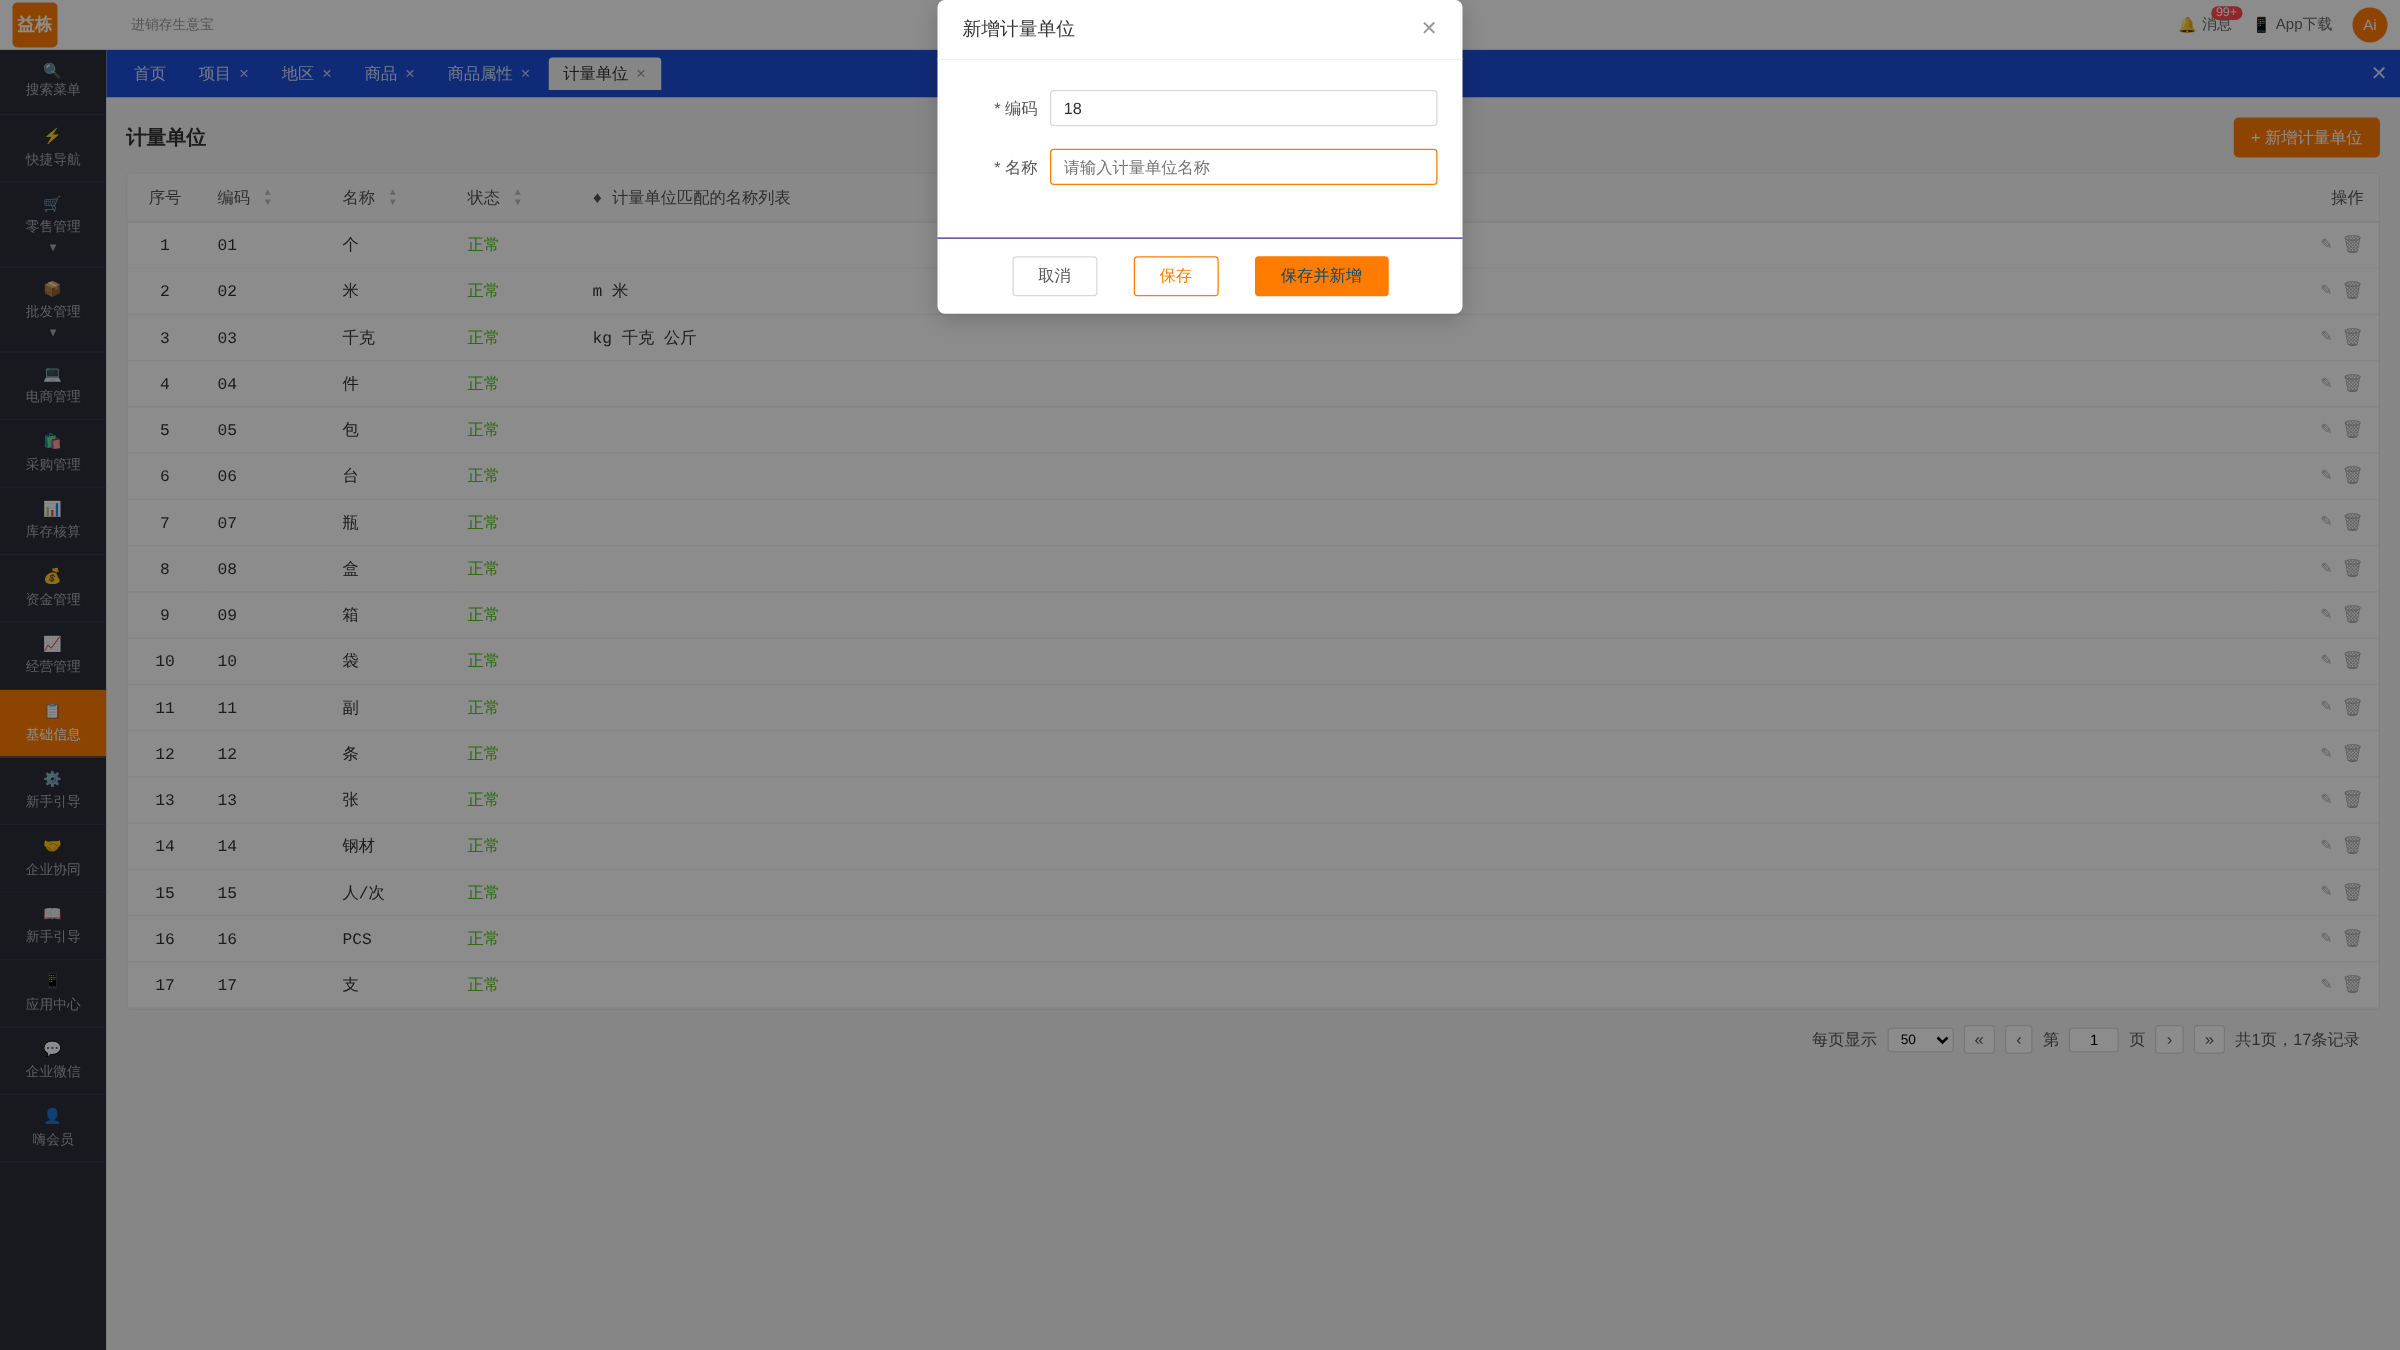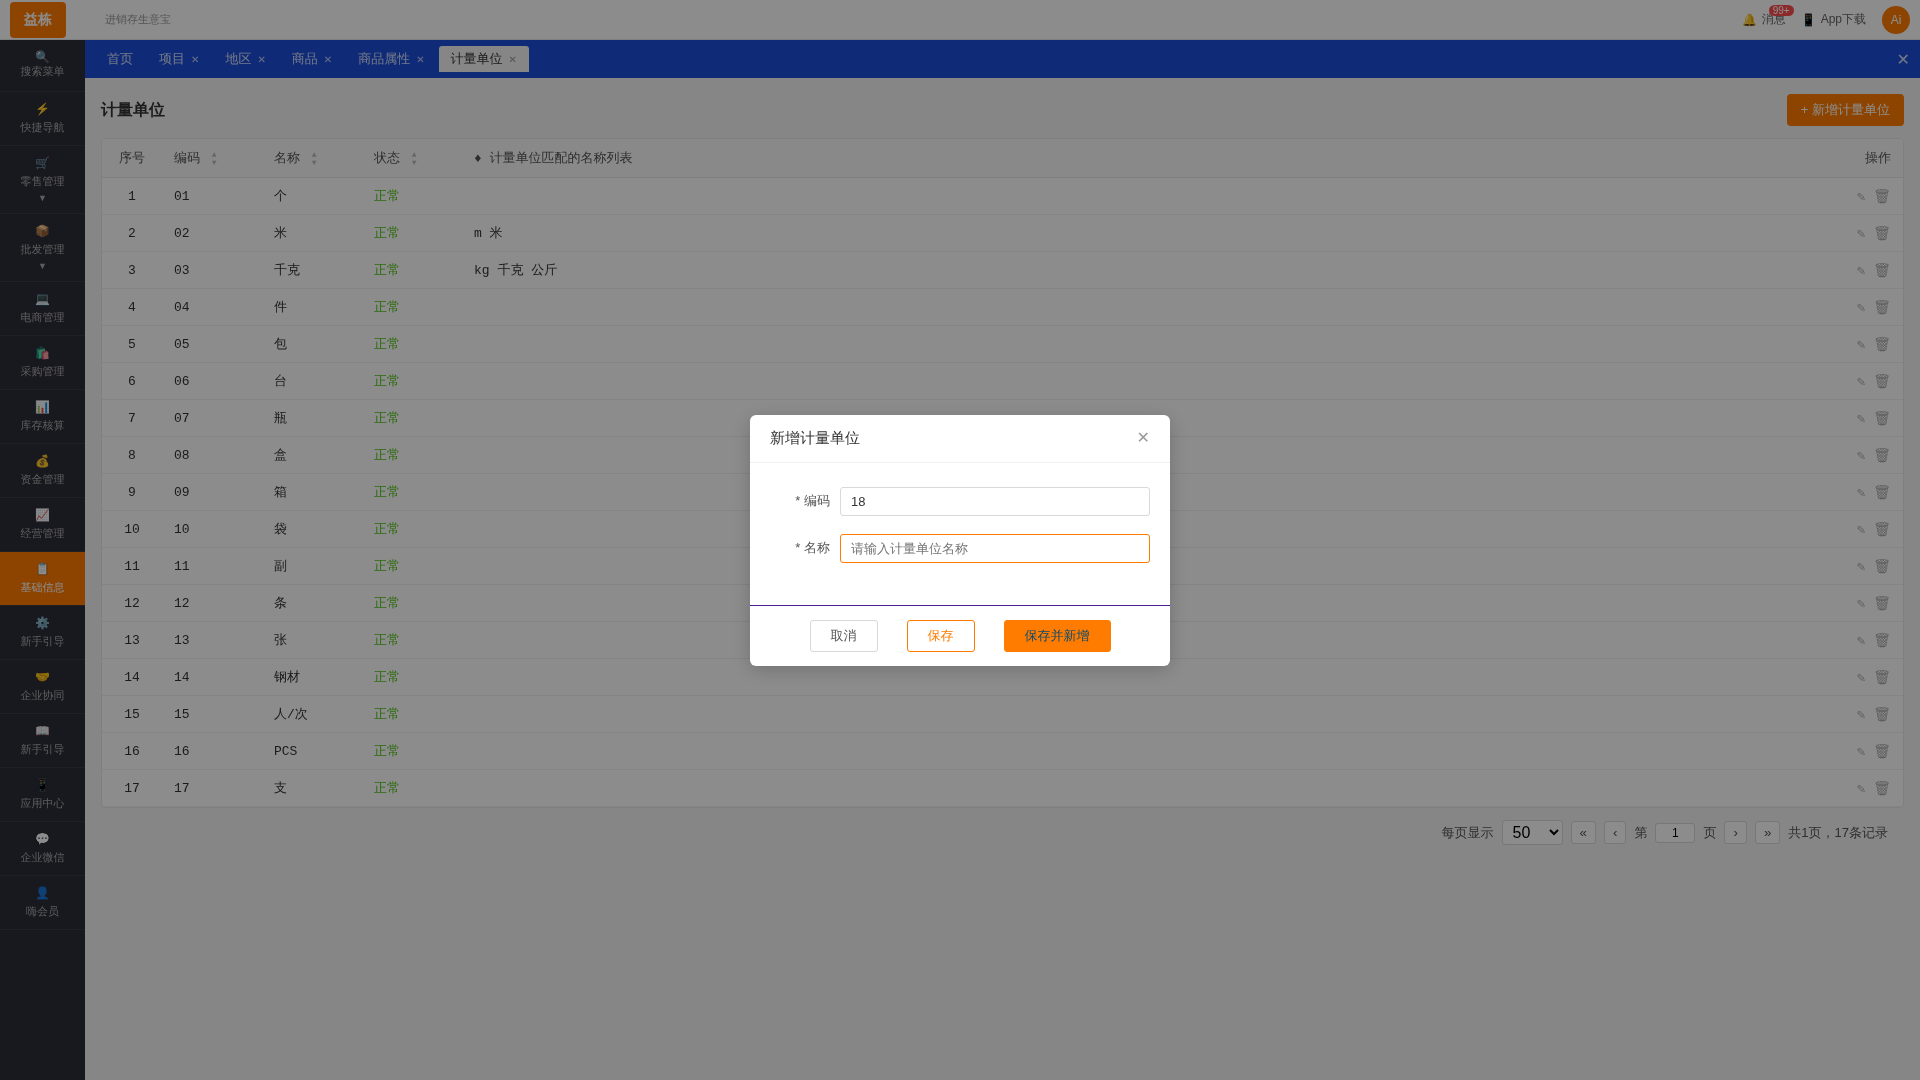--- a/index.html
+++ b/index.html
@@ -3,21 +3,21 @@
   <meta charset="utf-8">
   <style>
     * { box-sizing: border-box; margin: 0; padding: 0; }
     body { font-family: 'Microsoft YaHei', Arial, sans-serif; font-size: 13px; background: #f5f5f5; color: #333; width: 1920px; height: 1080px; overflow: hidden; }
 
     
     .app-container { display: flex; flex-direction: column; height: 1080px; }
     .top-bar { background: #fff; height: 40px; display: flex; align-items: center; padding: 0 10px; border-bottom: 1px solid #e8e8e8; justify-content: space-between; }
     .top-bar-left { display: flex; align-items: center; gap: 10px; }
     .logo-area { display: flex; align-items: center; gap: 6px; width: 85px; }
-    .logo-icon { width: 56px; height: 36px; background: #ff7c00; border-radius: 4px; display: flex; align-items: center; justify-content: center; color: #fff; font-weight: bold; font-size: 14px; }
+    .logo-icon { width: 36px; height: 36px; background: #ff7c00; border-radius: 4px; display: flex; align-items: center; justify-content: center; color: #fff; font-weight: bold; font-size: 14px; }
     .top-bar-right { display: flex; align-items: center; gap: 16px; }
     .notification-area { display: flex; align-items: center; gap: 4px; cursor: pointer; color: #666; font-size: 12px; position: relative; }
     .badge { background: #ff4d4f; color: #fff; border-radius: 10px; padding: 0 4px; font-size: 10px; position: absolute; top: -6px; right: -8px; }
     .app-download { display: flex; align-items: center; gap: 4px; color: #666; font-size: 12px; cursor: pointer; }
     .user-avatar { width: 28px; height: 28px; border-radius: 50%; background: #ff7c00; display: flex; align-items: center; justify-content: center; color: #fff; font-size: 12px; cursor: pointer; }
 
     .main-layout { display: flex; flex: 1; overflow: hidden; }
 
     
     .sidebar { width: 85px; background: #2c2c3a; display: flex; flex-direction: column; color: #ccc; flex-shrink: 0; }
@@ -56,26 +56,26 @@
     .action-btn { cursor: pointer; color: #aaa; font-size: 14px; }
     .col-seq { width: 60px; text-align: center; }
     .col-code { width: 100px; }
     .col-name { width: 100px; }
     .col-status { width: 100px; }
     .col-match { }
     .col-action { width: 80px; text-align: right; }
 
     
     .pagination-bar { display: flex; align-items: center; justify-content: flex-end; padding: 12px 16px; gap: 8px; font-size: 13px; color: #555; }
-    .page-size-select { border: 1px solid #d9d9d9; border-radius: 3px; padding: 2px 6px; font-size: 16px; background: #fff; }
+    .page-size-select { border: 1px solid #d9d9d9; border-radius: 3px; padding: 2px 6px; font-size: 11px; background: #fff; }
     .page-btn { border: 1px solid #d9d9d9; background: #fff; cursor: pointer; padding: 3px 8px; border-radius: 3px; color: #555; }
     .page-input { border: 1px solid #d9d9d9; border-radius: 3px; width: 40px; text-align: center; padding: 2px 4px; font-size: 12px; }
 
     
-    .modal-overlay { position: fixed; top: 0; left: 0; width: 100%; height: 100%; background: rgba(0,0,0,0.45); z-index: 1000; display: flex; align-items: center; justify-content: center; }
+    .modal-overlay { position: fixed; top: 0; left: 0; width: 100%; height: 100%; background: rgba(0,0,0,0.45); z-index: 1000; display: flex; align-items: flex-start; justify-content: center; }
     .modal { background: #fff; border-radius: 6px; width: 420px; box-shadow: 0 4px 20px rgba(0,0,0,0.2); }
     .modal-header { display: flex; align-items: center; justify-content: space-between; padding: 14px 20px; border-bottom: 1px solid #f0f0f0; }
     .modal-title { font-size: 15px; font-weight: 500; color: #333; }
     .modal-close { cursor: pointer; color: #999; font-size: 16px; line-height: 1; }
     .modal-body { padding: 24px 20px; }
     .form-row { display: flex; align-items: center; margin-bottom: 18px; }
     .form-label { width: 60px; text-align: right; margin-right: 10px; font-size: 13px; color: #555; flex-shrink: 0; }
     .form-input { flex: 1; border: 1px solid #d9d9d9; border-radius: 3px; padding: 6px 10px; font-size: 13px; color: #333; outline: none; }
     .form-input.name-input { border-color: #ff7c00; }
     .modal-footer { display: flex; align-items: center; justify-content: center; padding: 14px 20px; gap: 29px; border-top: 1px solid #4c1d95; }

